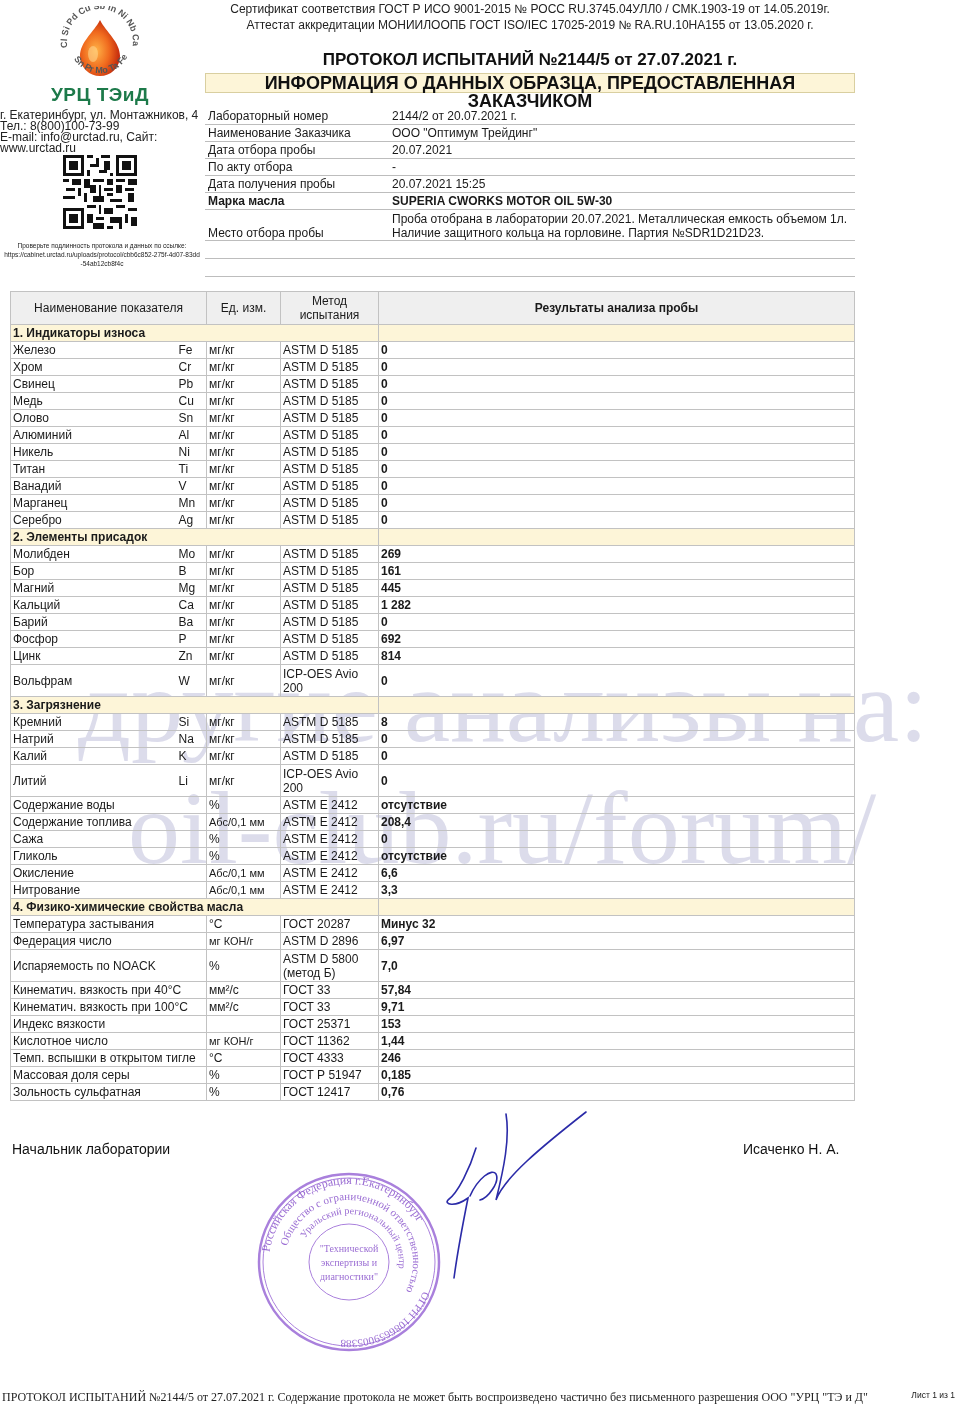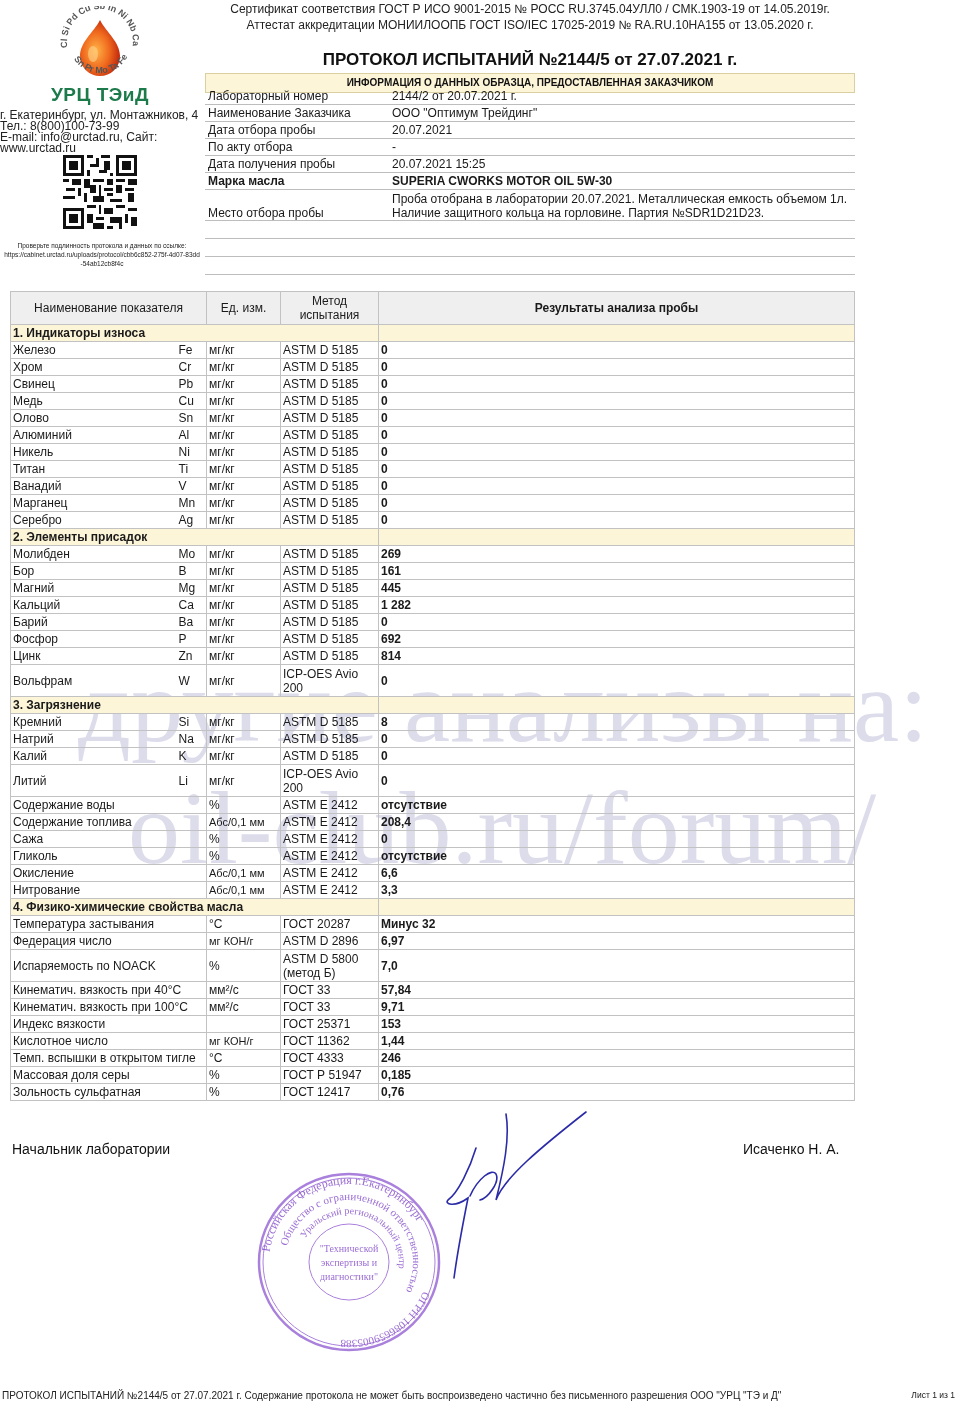--- a/index.html
+++ b/index.html
@@ -12,24 +12,24 @@
   
   #logo { left: 48px; top: 6px; width: 104px; height: 82px; }
   #brand-name { left: 0; width: 200px; top: 84px; text-align: center; font-size: 19px; font-weight: bold; color: #1d7a4a; letter-spacing: 0.5px; }
   #brand-contacts { left: 0; width: 200px; top: 110px; text-align: left; font-size: 12px; line-height: 11px; color: #222; }
   #qr { left: 63px; top: 154px; width: 74px; height: 76px; }
   #verify-text { left: 4px; width: 196px; top: 241px; text-align: center; font-size: 6.5px; line-height: 9px; color: #222; }
 
   
   #cert-lines { left: 205px; width: 650px; top: 1px; text-align: center; font-size: 12px; line-height: 16px; color: #222; }
   #protocol-title { left: 205px; width: 650px; top: 50px; text-align: center; font-size: 17px; font-weight: bold; color: #111; }
-  #info-title { left: 205px; width: 648px; top: 73px; height: 18px; line-height: 18px; text-align: center; font-size: 10px; font-weight: bold; color: #111; background: #fdf5d8; border: 1px solid #d9cfa0; }
-
-  
-  #info-table { left: 205px; top: 88px; width: 650px; }
+  #info-title { left: 205px; width: 648px; top: 73px; height: 18px; line-height: 18px; text-align: center; font-size: 18px; font-weight: bold; color: #111; background: #fdf5d8; border: 1px solid #d9cfa0; }
+
+  
+  #info-table { left: 205px; top: 108px; width: 650px; }
   .info-row { display: flex; border-bottom: 1px solid #bdbdbd; font-size: 12px; min-height: 16px; line-height: 16px; }
   .info-row .k { width: 184px; padding-left: 3px; }
   .info-row .v { flex: 1; }
   .info-row.bold { font-weight: bold; }
   .info-row.tall { line-height: 14px; padding-top: 2px; align-items: flex-end; }
   .blank-line { height: 17px; border-bottom: 1px solid #bdbdbd; }
 
   
   #results { left: 10px; top: 291px; border-collapse: collapse; font-size: 12px; table-layout: fixed; }
   #results td, #results th { border: 1px solid #c2c2c2; padding: 0 2px; height: 16px; line-height: 15px; vertical-align: middle; overflow: hidden; white-space: nowrap; }
@@ -47,21 +47,21 @@
   #signer-name { left: 743px; top: 1141px; font-size: 14px; color: #111; }
   #signature { left: 440px; top: 1108px; width: 160px; height: 200px; }
   #stamp { left: 254px; top: 1170px; width: 190px; height: 185px; }
 
   
   #watermark { left: 0; top: 640px; width: 960px; height: 260px; pointer-events: none; color: rgba(150,150,195,0.33); font-family: "Liberation Serif", "DejaVu Serif", serif; }
   #watermark .l1 { position: absolute; left: 78px; top: 6px; font-size: 104px; white-space: nowrap; }
   #watermark .l2 { position: absolute; left: 128px; top: 128px; font-size: 104px; white-space: nowrap; }
 
   
-  #footer-left { left: 2px; top: 1390px; font-size: 10px; color: #222; }
+  #footer-left { left: 2px; top: 1390px; font-size: 12px; color: #222; font-family: Liberation Serif, serif; }
   #footer-right { right: 5px; top: 1390px; font-size: 8.5px; color: #222; }
 </style>
 </head>
 <body>
 
 <div id="logo" class="abs">
   <svg width="104" height="82" viewBox="0 0 104 82">
     <defs>
       <radialGradient id="dropg" cx="40%" cy="55%" r="60%">
         <stop offset="0%" stop-color="#ffb347"></stop>

